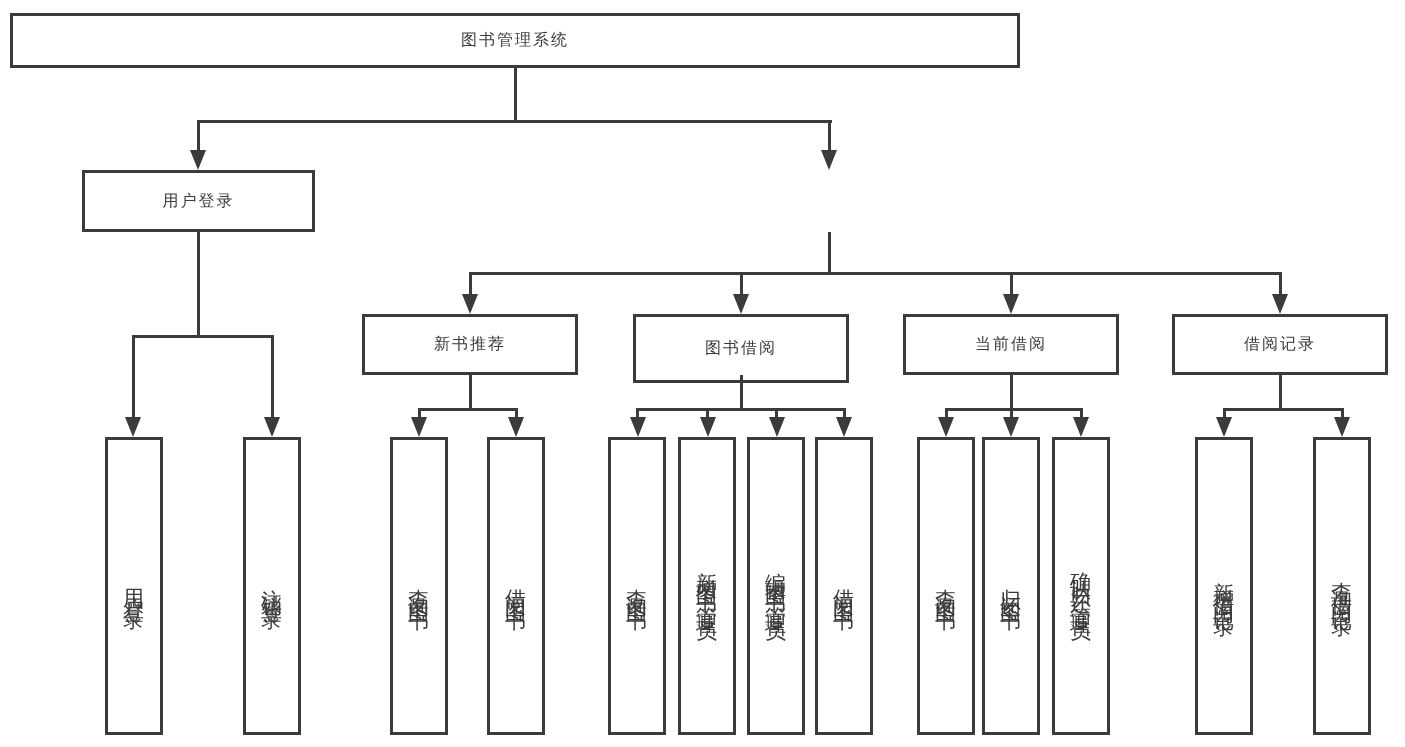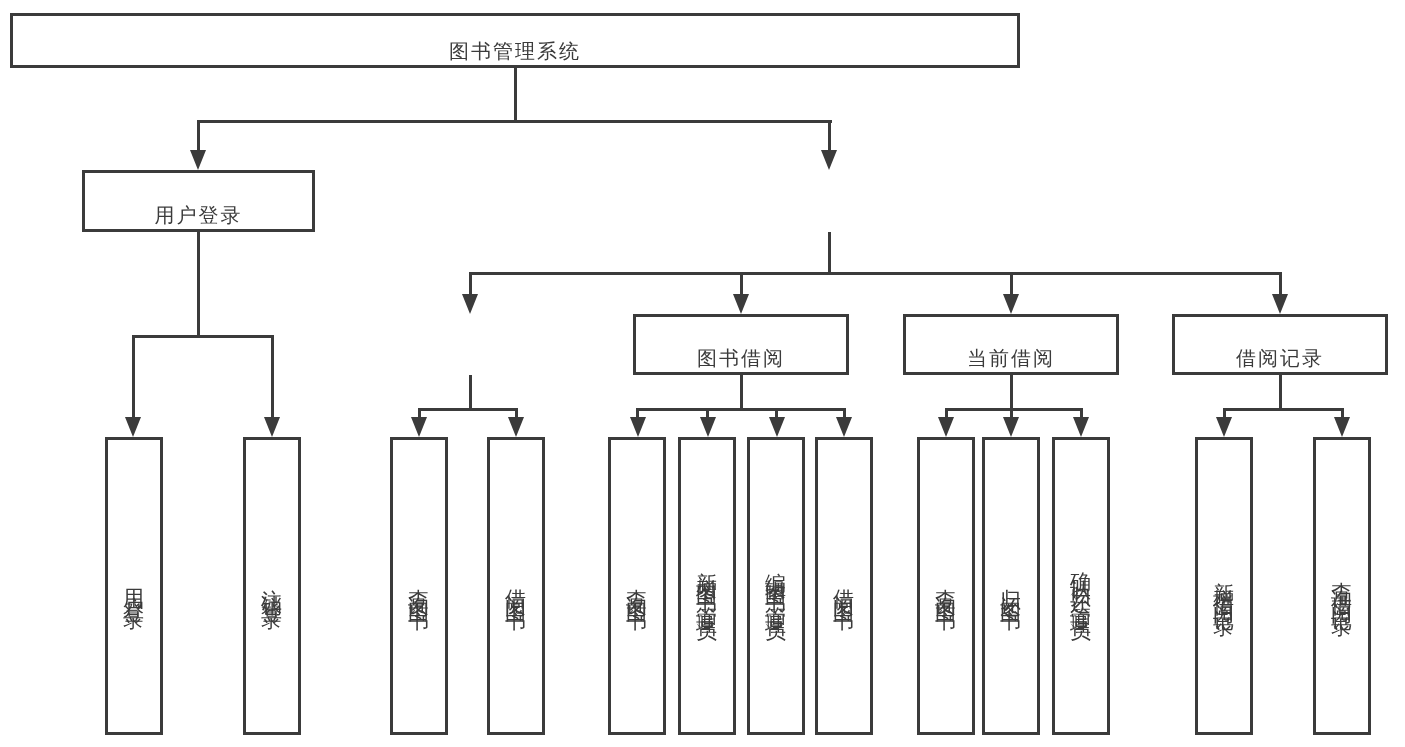--- a/index.html
+++ b/index.html
@@ -8,22 +8,22 @@
   }
   html,body{margin:0;padding:0;background:var(--background);}
   #stage{
     position:relative; width:1405px; height:747px; background:var(--background);
     font-family:"Liberation Sans","DejaVu Sans",sans-serif; color:var(--text);
     overflow:hidden;
   }
   .box{
     position:absolute; box-sizing:border-box; background:var(--box-fill);
     border:3px solid var(--box-border);
-    display:flex; align-items:flex-end; justify-content:center;
-    font-size:20px; letter-spacing:2px; white-space:nowrap;
+    display:flex; align-items:center; justify-content:center;
+    font-size:16px; letter-spacing:2px; white-space:nowrap;
   }
   .leaf{
     position:absolute; box-sizing:border-box; top:437px; width:58px; height:298px;
     background:var(--box-fill); border:3px solid var(--box-border);
     display:flex; align-items:center; justify-content:center;
   }
   .leaf span{
     writing-mode:vertical-rl; text-orientation:mixed;
     font-size:21px; letter-spacing:7px; line-height:1; white-space:nowrap;
   }
@@ -70,21 +70,24 @@
   <div class="hl" style="left:469px;top:272px;width:813px;"></div>
   <div class="vl" style="left:469px;top:272px;height:24px;"></div>
   <div class="ah" style="left:462px;top:294px;"></div>
   <div class="vl" style="left:740px;top:272px;height:24px;"></div>
   <div class="ah" style="left:733px;top:294px;"></div>
   <div class="vl" style="left:1010px;top:272px;height:24px;"></div>
   <div class="ah" style="left:1003px;top:294px;"></div>
   <div class="vl" style="left:1279px;top:272px;height:24px;"></div>
   <div class="ah" style="left:1272px;top:294px;"></div>
 
-  <div class="box" style="left:633px;top:314px;width:216px;height:61px;">
+  <div class="box" style="left:362px;top:314px;width:216px;height:61px;">
+    <span>新书推荐</span>
+  </div>
+  <div class="box" style="left:633px;top:314px;width:216px;height:69px;">
     <span>图书借阅</span>
   </div>
   <div class="box" style="left:1172px;top:314px;width:216px;height:61px;">
     <span>借阅记录</span>
   </div>
   <div class="box" style="left:903px;top:314px;width:216px;height:61px;">
     <span>当前借阅</span>
   </div>
 
   <div class="vl" style="left:469px;top:375px;height:36px;"></div>

